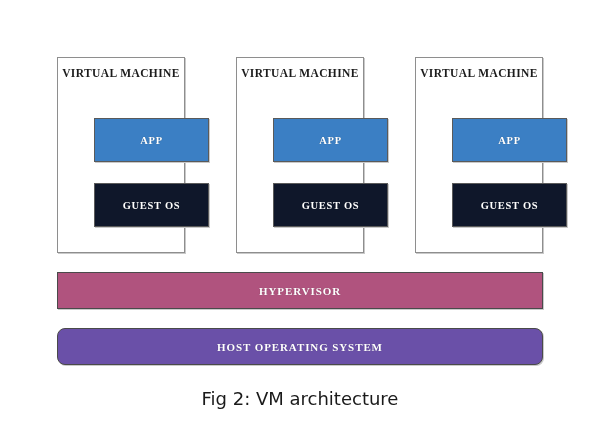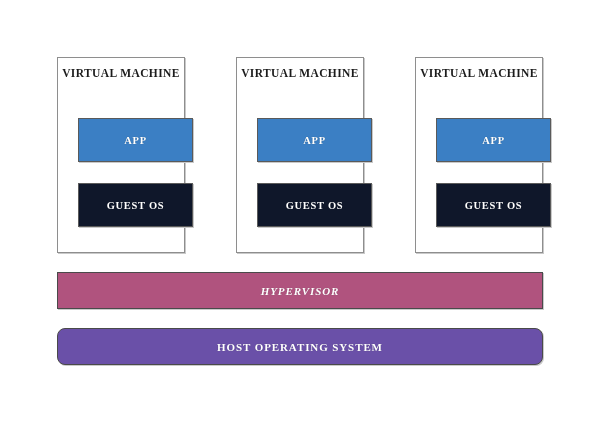--- a/index.html
+++ b/index.html
@@ -54,21 +54,21 @@
     font-family: "Liberation Serif", serif;
     font-weight: bold;
     font-size: 11.5px;
     letter-spacing: 0.4px;
     color: #1c1c1c;
     white-space: nowrap;
   }
 
   .layer-box {
     position: absolute;
-    left: 20px;
+    left: 36px;
     width: 115px;
     box-sizing: border-box;
     border: 1px solid #5a5a5a;
     box-shadow: 1px 1px 0 0 #c9c9c9;
     display: flex;
     align-items: center;
     justify-content: center;
     font-family: "Liberation Serif", serif;
     font-weight: bold;
     font-size: 10.5px;
@@ -105,21 +105,20 @@
     font-size: 11px;
     letter-spacing: 0.9px;
     color: #ffffff;
     text-shadow: 0 0 1px rgba(0,0,0,0.3);
   }
 
   .bar-hypervisor {
     top: 272px;
     height: 37px;
     background: #b0537e;
-    font-style: italic;
   }
 
   .bar-host {
     top: 328px;
     height: 37px;
     background: #6a50a8;
     border-radius: 8px;
   }
 
   
@@ -158,14 +157,15 @@
       <div class="layer-box layer-app">APP</div>
       <div class="layer-box layer-guest">GUEST OS</div>
     </div>
 
   </div>
 
   <div class="stack-bar bar-hypervisor">HYPERVISOR</div>
 
   <div class="stack-bar bar-host">HOST OPERATING SYSTEM</div>
 
+  <div class="caption">Fig 2: VM architecture</div>
 
 </div>
 
 </body></html>

